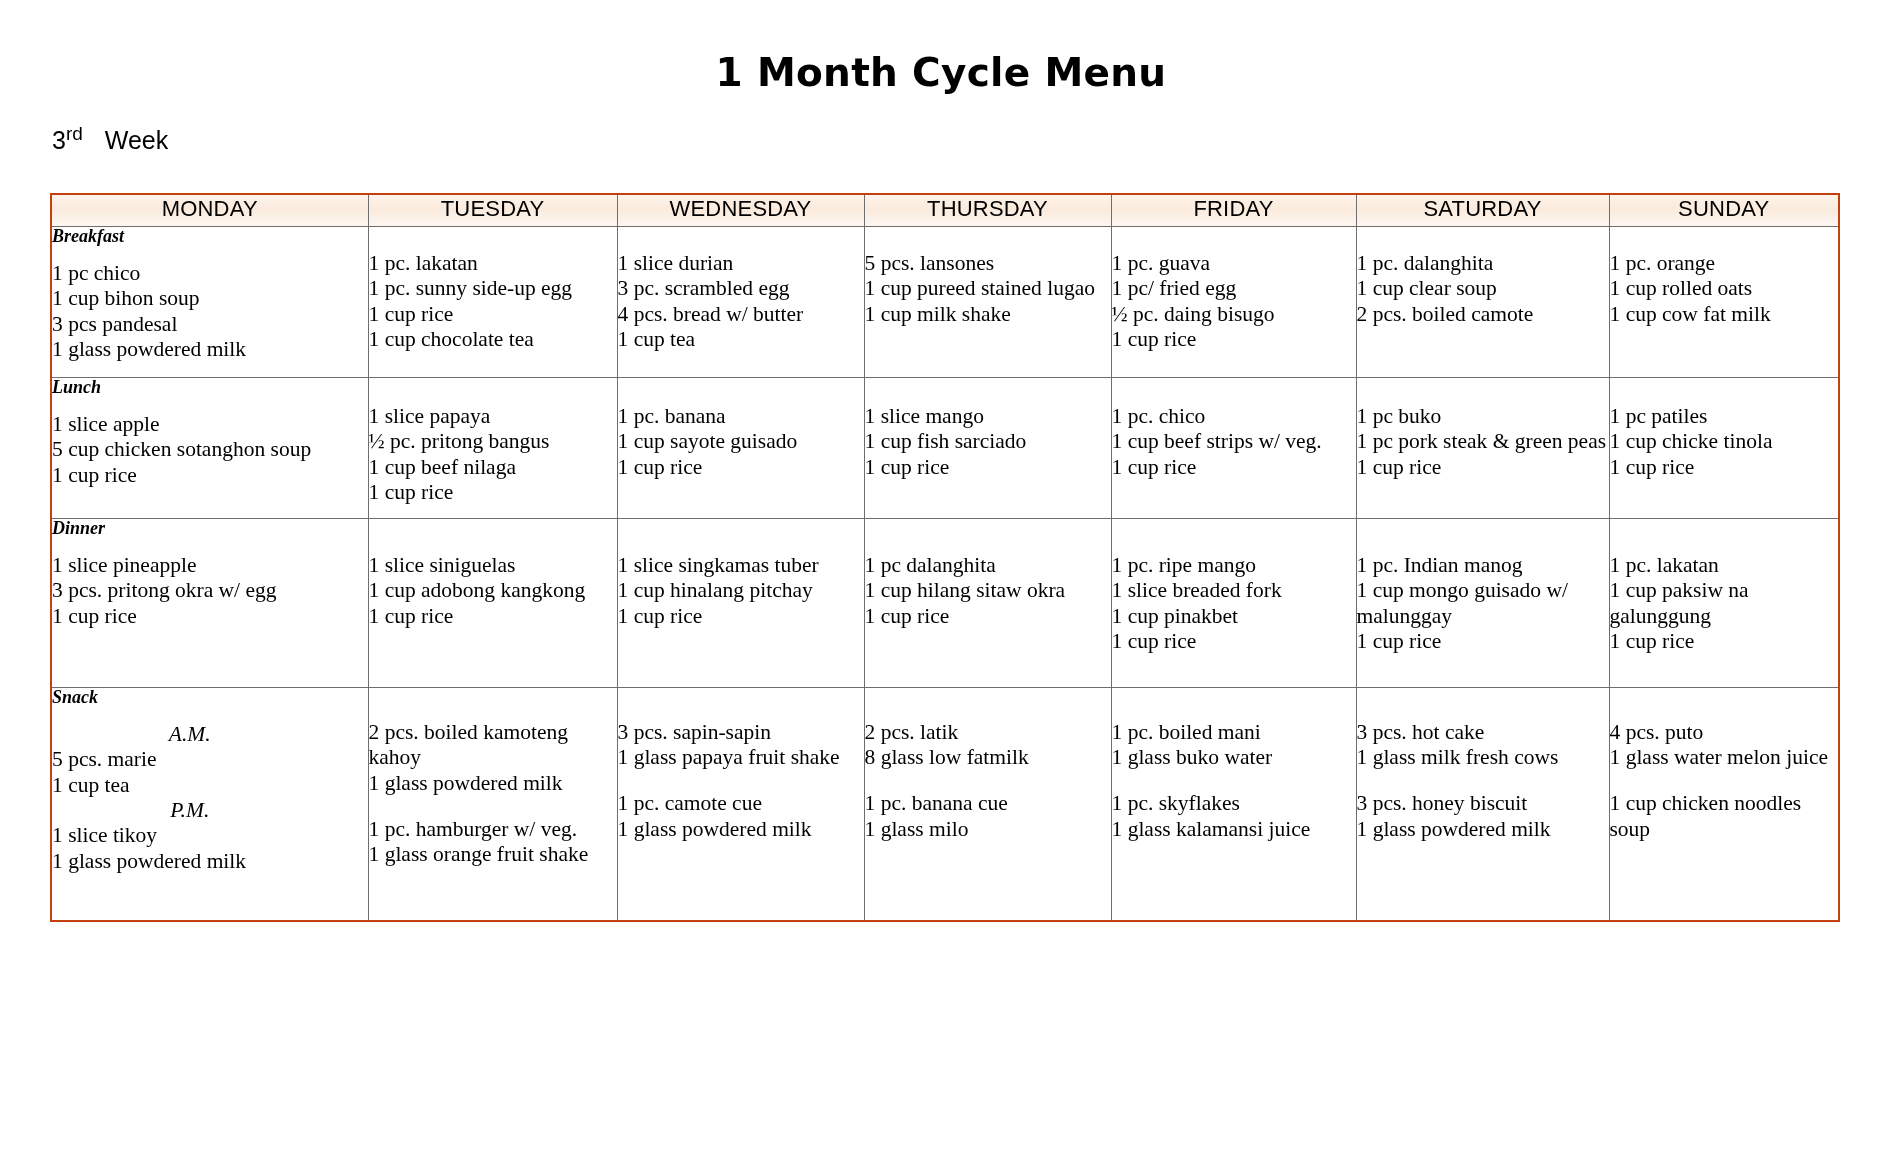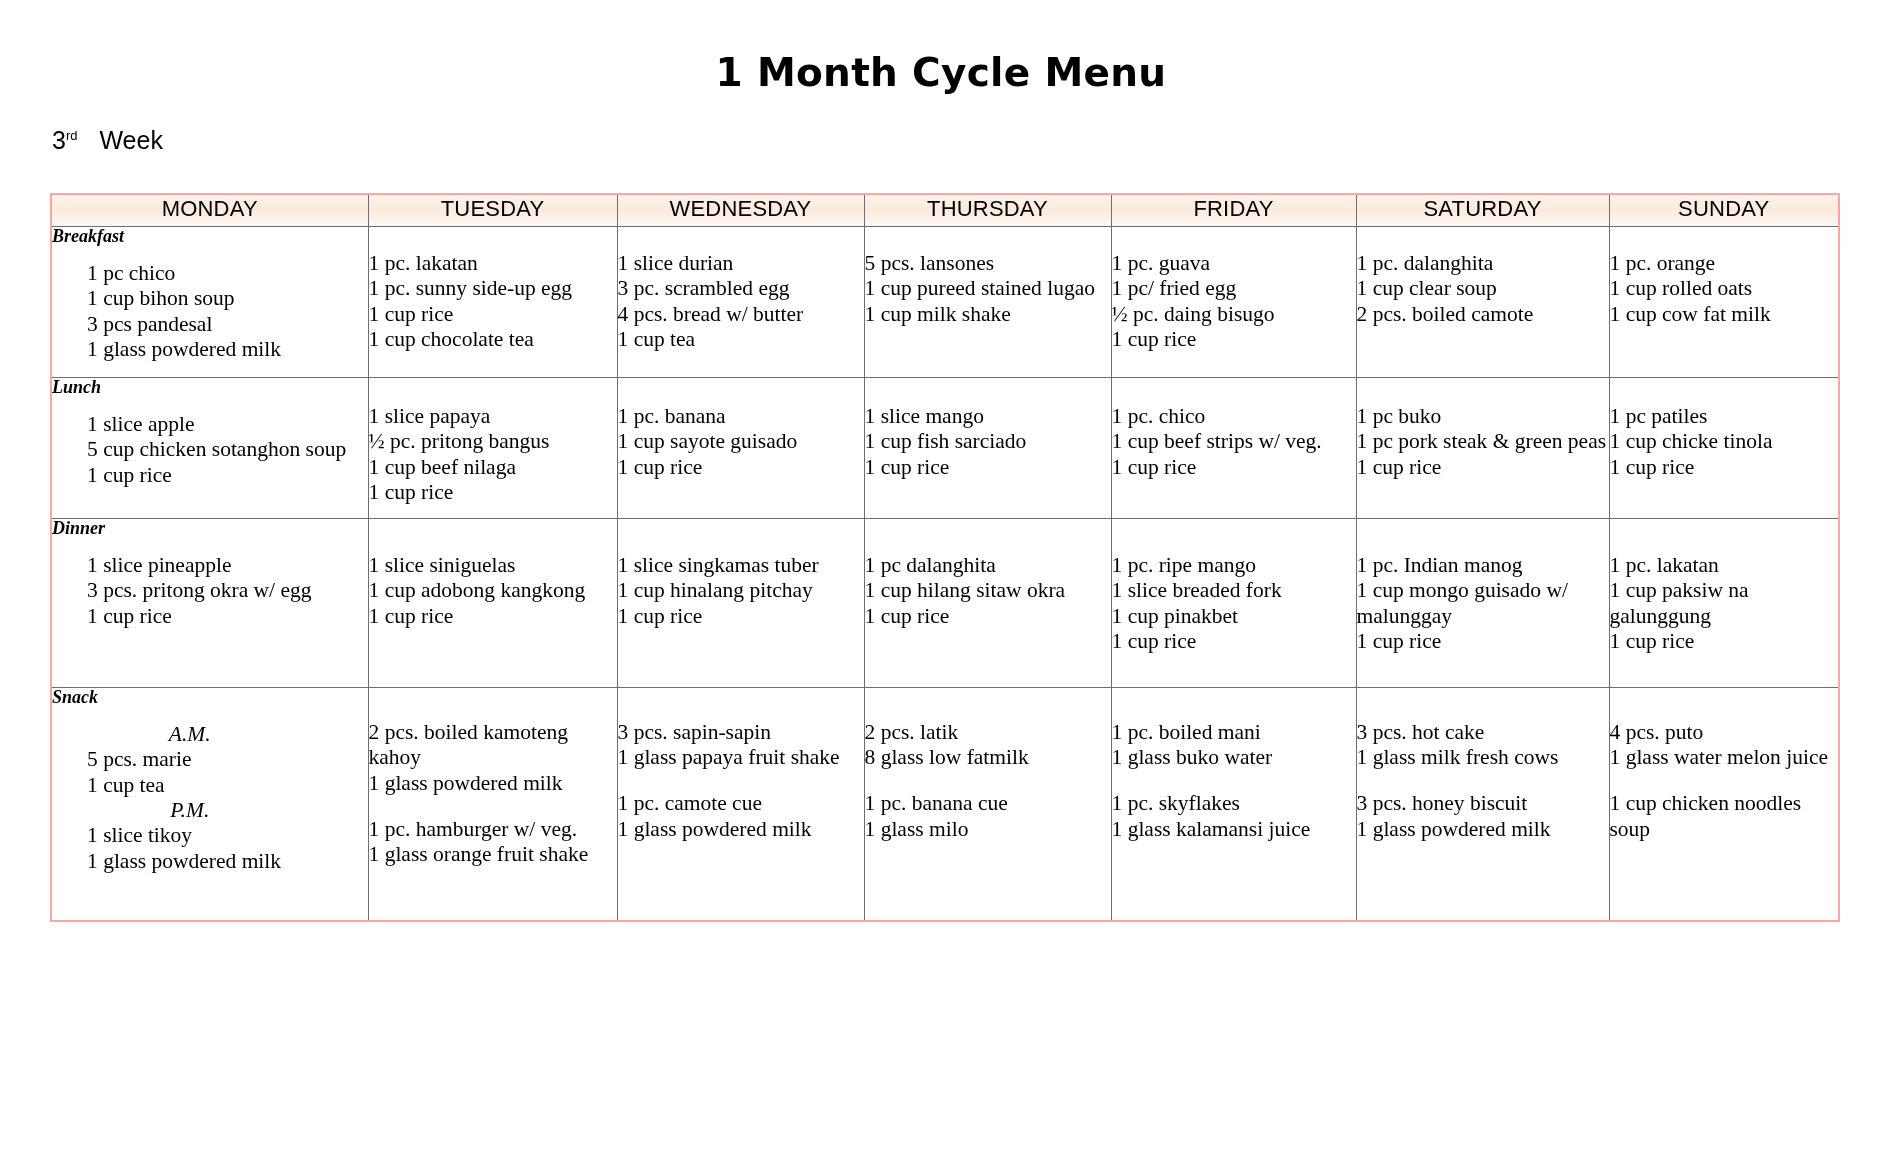--- a/index.html
+++ b/index.html
@@ -42,41 +42,41 @@
     padding-top: 32px;
     font-family: "Liberation Sans", "DejaVu Sans", sans-serif;
     font-size: 25px;
     line-height: 1.1;
     white-space: nowrap;
   }
   .week-num {
     font-family: "Liberation Sans", "DejaVu Sans", sans-serif;
   }
   .week-sup {
-    font-size: 13px;
+    font-size: 19px;
     vertical-align: super;
     line-height: 0;
   }
   .week-word {
     padding-left: 22px;
   }
 
   
   .table-wrap {
     position: absolute;
     left: 50px;
     top: 193px;
     width: 1788px;
   }
 
   table.menu {
     border-collapse: collapse;
     table-layout: fixed;
     width: 1788px;
-    border: 2px solid #fca5a5;
+    border: 2px solid #c2410c;
     background: #ffffff;
   }
 
   table.menu th,
   table.menu td {
     border: 1px solid #6e6e6e;
     vertical-align: top;
     padding: 0;
   }
 
@@ -122,21 +122,21 @@
   .items .line {
     display: block;
     white-space: pre-wrap;
   }
   .items .blank {
     display: block;
     height: 0.95em;
   }
 
   
-  td.with-label .items { margin-top: 0; padding-left: 35px; }
+  td.with-label .items { margin-top: 0; }
 
   
   td.no-label .items { margin-top: 24px; }
   tr.row-snack td.no-label .items { margin-top: 32px; }
   tr.row-lunch td.no-label .items { margin-top: 26px; }
   tr.row-dinner td.no-label .items { margin-top: 34px; }
 
   .ampm {
     display: block;
     font-style: italic;

